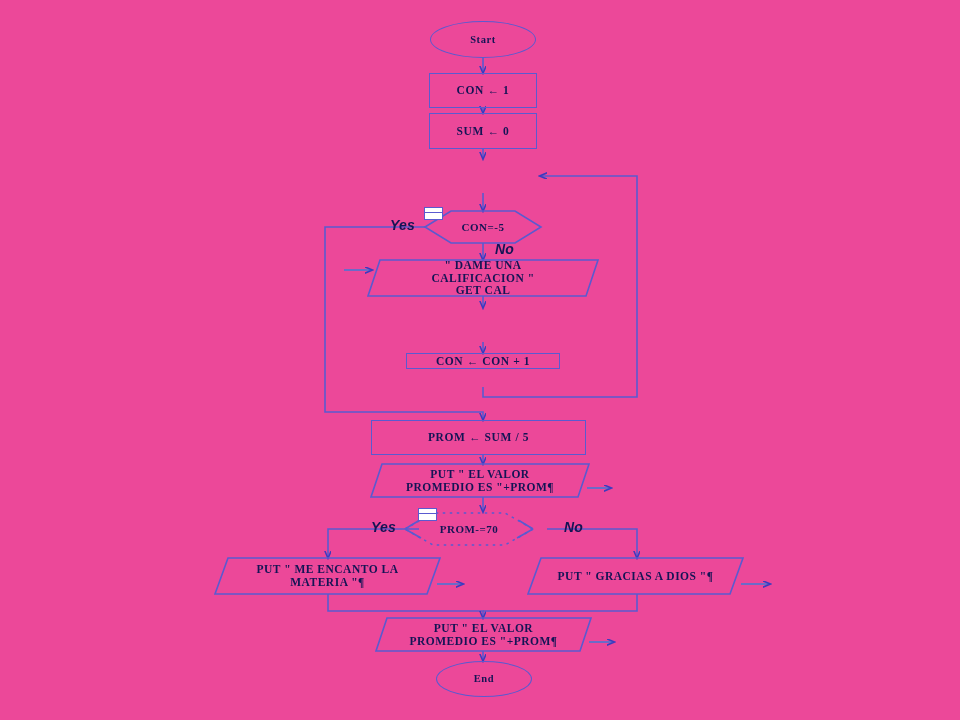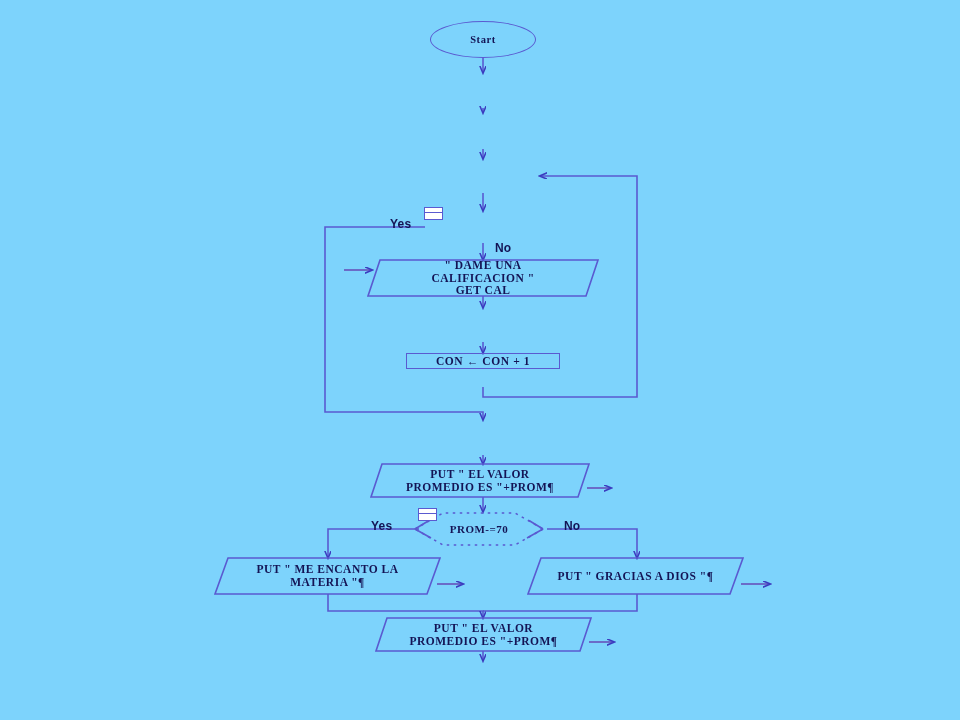--- a/index.html
+++ b/index.html
@@ -4,21 +4,21 @@
 <style>
   html, body {
     margin: 0;
     padding: 0;
     background: #ffffff;
   }
   #canvas {
     position: relative;
     width: 960px;
     height: 720px;
-    background: #7dd3fc;
+    background: #ec4899;
     font-family: "Liberation Serif", "DejaVu Serif", serif;
     overflow: hidden;
   }
   #wires {
     position: absolute;
     left: 0; top: 0;
     width: 960px; height: 720px;
     pointer-events: none;
   }
   .node {
@@ -70,24 +70,25 @@
     align-items: center;
     justify-content: center;
     color: #141455;
     font-weight: bold;
     font-size: 11px;
     letter-spacing: 0.5px;
   }
   .branch-label {
     position: absolute;
     color: #141455;
-    font-size: 12px;
+    font-size: 14px;
     font-weight: bold;
     font-family: "Liberation Sans", sans-serif;
     letter-spacing: 0.2px;
+    font-style: italic;
   }
   .handle {
     position: absolute;
     width: 17px;
     height: 11px;
     border: 1.4px solid #5a5ad0;
     background: #ffffff;
   }
   .handle::after {
     content: "";
@@ -142,23 +143,37 @@
       <path d="M637,594 L637,611 L483,611"></path>
 
       <path d="M483,651 L483,661" marker-end="url(#ah)"></path>
     </g>
   </svg>
 
   <div class="node terminal" style="left:430px; top:21px; width:106px; height:37px;">
     <span>Start</span>
   </div>
 
-
-
-
+  <div class="node process" style="left:429px; top:73px; width:108px; height:35px;">
+    <span>CON ← 1</span>
+  </div>
+
+  <div class="node process" style="left:429px; top:113px; width:108px; height:36px;">
+    <span>SUM ← 0</span>
+  </div>
+
+
+  <div class="decision-wrap" style="left:425px; top:211px; width:116px; height:32px;">
+    <svg width="116" height="32" viewBox="0 0 116 32" xmlns="http://www.w3.org/2000/svg">
+      <path d="M0,16 L26,0 L90,0 L116,16 L90,32 L26,32 Z" fill="none" stroke="#5a5ad0" stroke-width="1.6"></path>
+    </svg>
+    <div class="decision-text" style="width:116px; height:32px;">
+      <span>CON=-5</span>
+    </div>
+  </div>
   <div class="handle" style="left:424px; top:207px;"></div>
   <div class="branch-label" style="left:390px; top:217px;">Yes</div>
   <div class="branch-label" style="left:495px; top:241px;">No</div>
 
   <div class="io-wrap" style="left:368px; top:260px; width:230px; height:36px;">
     <svg width="250" height="36" viewBox="0 0 250 36" xmlns="http://www.w3.org/2000/svg">
       <path d="M12,0 L230,0 L218,36 L0,36 Z" fill="none" stroke="#5a5ad0" stroke-width="1.6"></path>
       <path d="M-24,10 L4,10" stroke="#6b6bc8" stroke-width="2" fill="none" marker-end="url(#ah)"></path>
     </svg>
     <div class="io-text" style="width:230px; height:36px;">
@@ -166,33 +181,36 @@
 CALIFICACION "
 GET CAL</span>
     </div>
   </div>
 
 
   <div class="node process" style="left:406px; top:353px; width:154px; height:16px;">
     <span>CON ← CON + 1</span>
   </div>
 
+  <div class="node process" style="left:371px; top:420px; width:215px; height:35px;">
+    <span>PROM ← SUM / 5</span>
+  </div>
 
   <div class="io-wrap" style="left:371px; top:464px; width:218px; height:33px;">
     <svg width="245" height="33" viewBox="0 0 245 33" xmlns="http://www.w3.org/2000/svg">
       <path d="M11,0 L218,0 L207,33 L0,33 Z" fill="none" stroke="#5a5ad0" stroke-width="1.6"></path>
       <path d="M216,24 L240,24" stroke="#6b6bc8" stroke-width="2" fill="none" marker-end="url(#ah)"></path>
     </svg>
     <div class="io-text" style="width:218px; height:33px;">
       <span>PUT " EL VALOR
 PROMEDIO ES   "+PROM¶</span>
     </div>
   </div>
 
-  <div class="decision-wrap" style="left:415px; top:512px; width:128px; height:34px;">
+  <div class="decision-wrap" style="left:405px; top:512px; width:128px; height:34px;">
     <svg width="128" height="34" viewBox="0 0 128 34" xmlns="http://www.w3.org/2000/svg">
       <path d="M0,17 L28,1 L100,1 L128,17" fill="none" stroke="#5a5ad0" stroke-width="1.6" stroke-dasharray="2.5 4.5"></path>
       <path d="M128,17 L100,33 L28,33 L0,17" fill="none" stroke="#5a5ad0" stroke-width="1.6" stroke-dasharray="2.5 4.5"></path>
       <path d="M0,17 L14,8.5" stroke="#5a5ad0" stroke-width="1.6" fill="none"></path>
       <path d="M0,17 L16,26" stroke="#5a5ad0" stroke-width="1.6" fill="none"></path>
       <path d="M128,17 L114,8.5" stroke="#5a5ad0" stroke-width="1.6" fill="none"></path>
       <path d="M128,17 L112,26" stroke="#5a5ad0" stroke-width="1.6" fill="none"></path>
     </svg>
     <div class="decision-text" style="width:128px; height:34px;">
       <span>PROM-=70</span>
@@ -227,14 +245,17 @@
     <svg width="242" height="33" viewBox="0 0 242 33" xmlns="http://www.w3.org/2000/svg">
       <path d="M11,0 L215,0 L204,33 L0,33 Z" fill="none" stroke="#5a5ad0" stroke-width="1.6"></path>
       <path d="M213,24 L238,24" stroke="#6b6bc8" stroke-width="2" fill="none" marker-end="url(#ah)"></path>
     </svg>
     <div class="io-text" style="width:215px; height:33px;">
       <span>PUT " EL VALOR
 PROMEDIO ES   "+PROM¶</span>
     </div>
   </div>
 
+  <div class="node terminal" style="left:436px; top:661px; width:96px; height:36px;">
+    <span>End</span>
+  </div>
 
 </div>
 
 </body></html>

